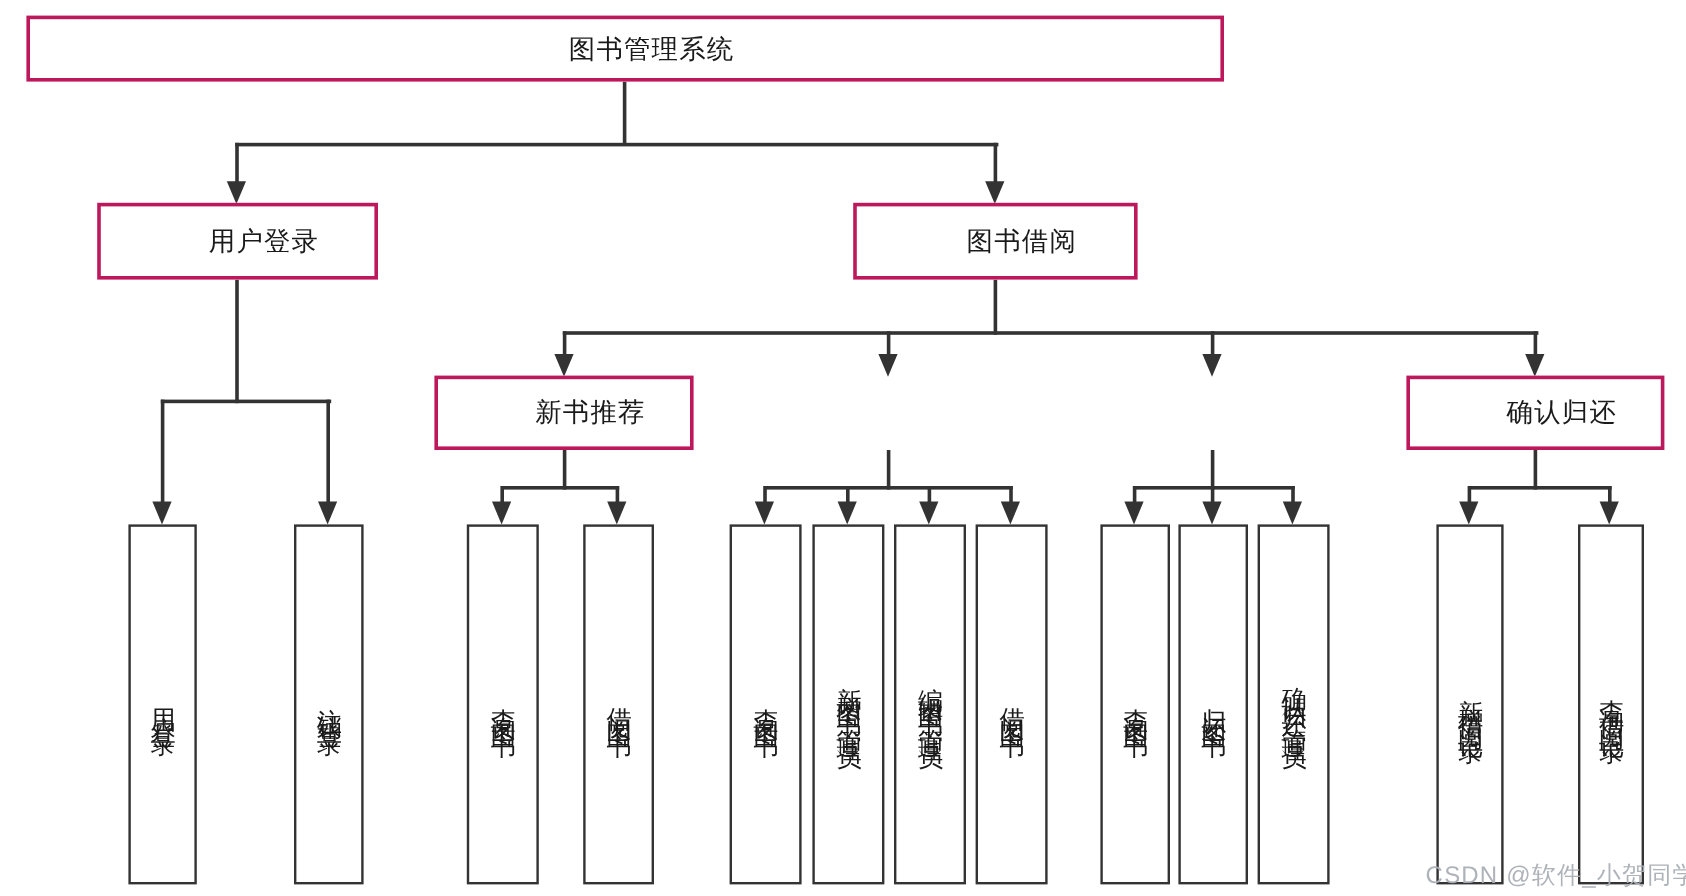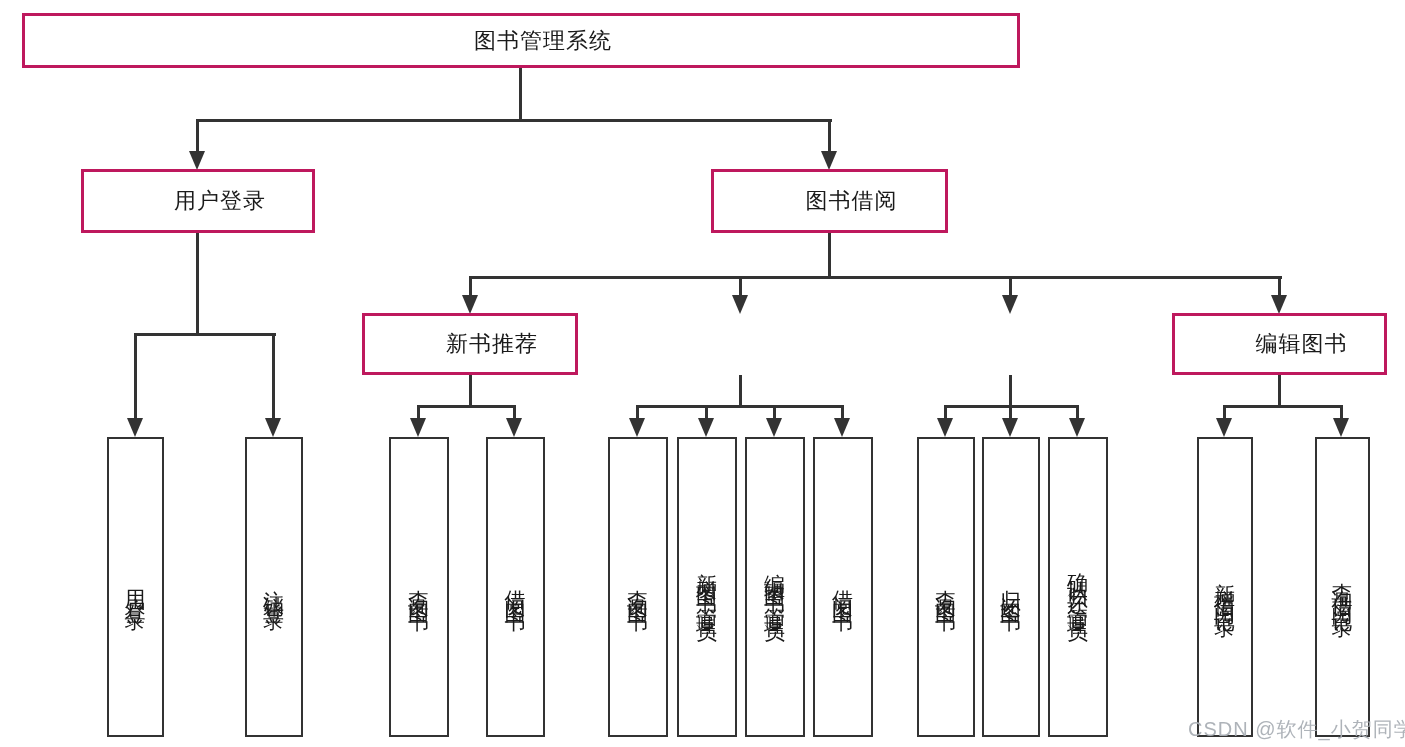--- a/index.html
+++ b/index.html
@@ -82,21 +82,21 @@
   <div class="vl" style="left:469px;top:276px;height:21px;"></div>
   <div class="ah" style="left:462px;top:295px;"></div>
   <div class="vl" style="left:739px;top:276px;height:21px;"></div>
   <div class="ah" style="left:732px;top:295px;"></div>
   <div class="vl" style="left:1009px;top:276px;height:21px;"></div>
   <div class="ah" style="left:1002px;top:295px;"></div>
   <div class="vl" style="left:1278px;top:276px;height:21px;"></div>
   <div class="ah" style="left:1271px;top:295px;"></div>
 
   <div class="box" style="left:362px;top:313px;width:216px;height:62px;">新书推荐</div>
-  <div class="box" style="left:1172px;top:313px;width:215px;height:62px;">编辑图书</div>
+  <div class="box" style="left:1172px;top:313px;width:215px;height:62px;">确认归还</div>
 
   <div class="vl" style="left:469px;top:375px;height:33px;"></div>
   <div class="hl" style="left:418px;top:405px;width:98px;"></div>
   <div class="vl" style="left:417px;top:405px;height:14px;"></div>
   <div class="ah" style="left:410px;top:418px;"></div>
   <div class="vl" style="left:513px;top:405px;height:14px;"></div>
   <div class="ah" style="left:506px;top:418px;"></div>
 
   <div class="vl" style="left:739px;top:375px;height:33px;"></div>
   <div class="hl" style="left:637px;top:405px;width:207px;"></div>

